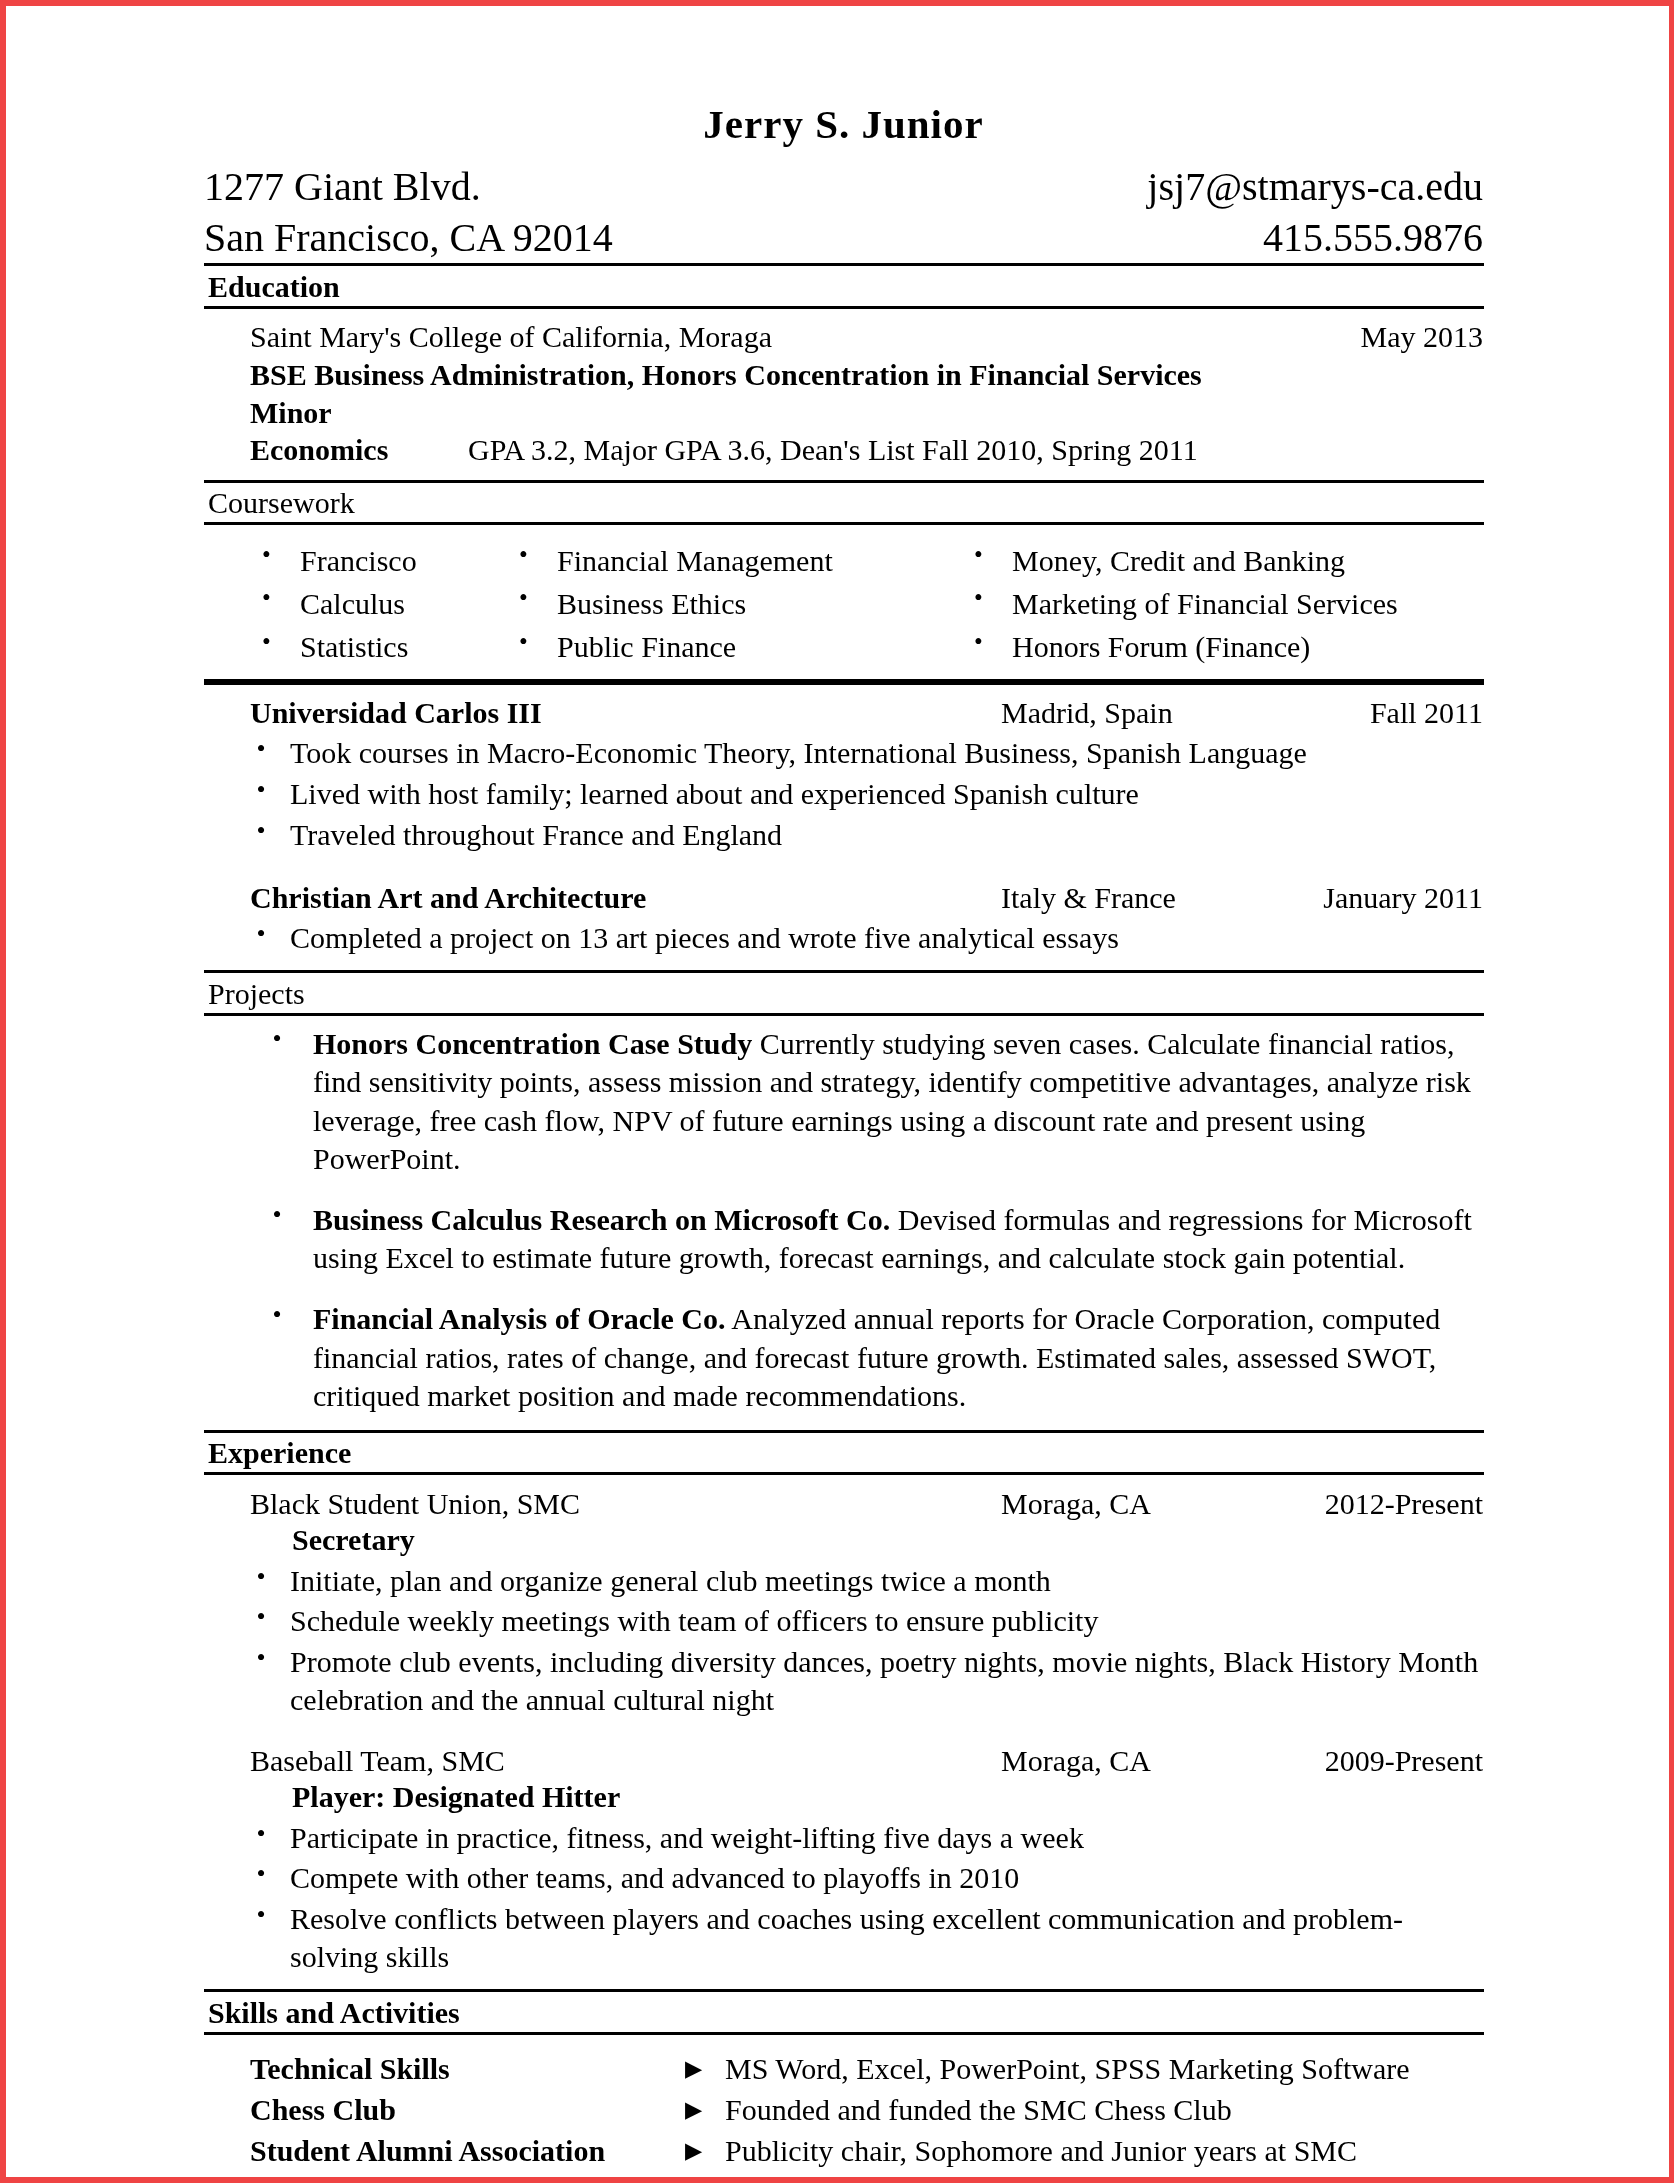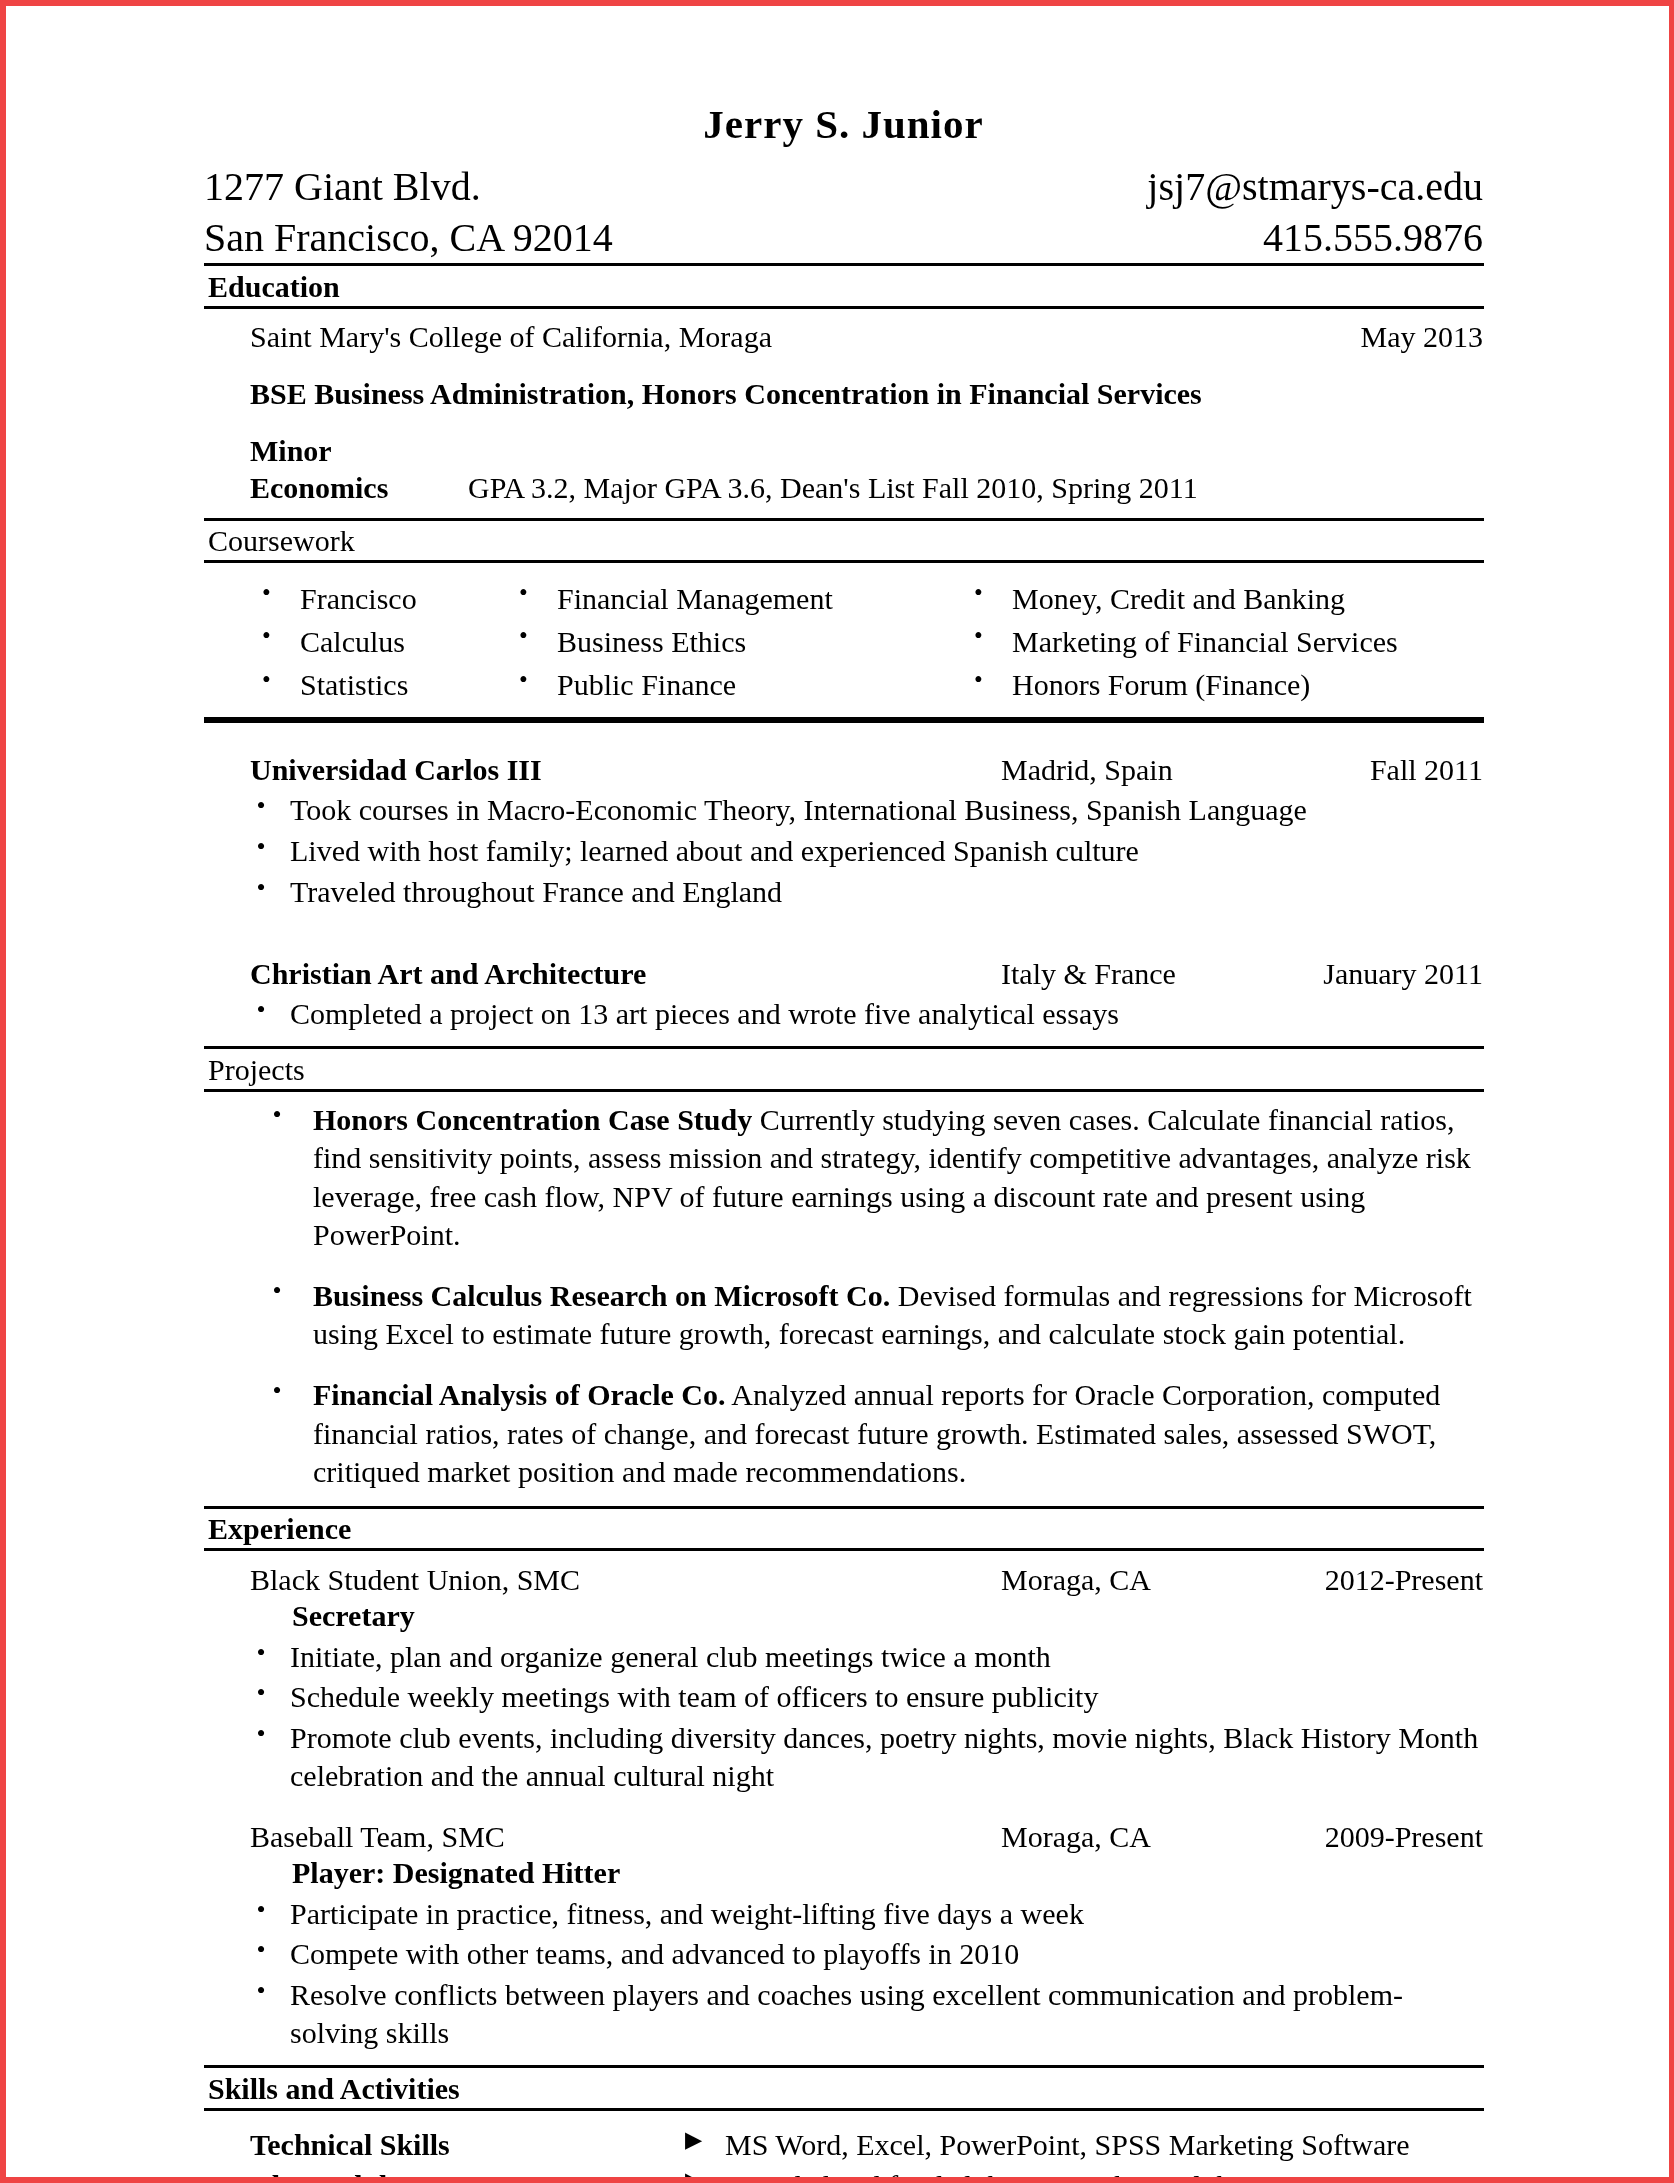--- a/index.html
+++ b/index.html
@@ -75,21 +75,21 @@
 
   
   .row {
     display: flex;
     align-items: flex-end;
     width: 1233px;
   }
   .row .grow { flex: 1 1 auto; }
   .row .mid  { width: 264px; text-align: left; flex: 0 0 auto; }
   .row .end  { width: 218px; text-align: right; flex: 0 0 auto; }
-  .b { font-weight: bold; margin-top: 19px; }
+  .b { font-weight: bold; }
 
   
   .courses {
     display: flex;
     padding-top: 4px;
   }
   .courses .col { flex: 0 0 auto; }
   .courses .col.c1 { width: 257px; }
   .courses .col.c2 { width: 455px; }
   .courses .col.c3 { width: 528px; }
@@ -153,21 +153,21 @@
   .job { margin-bottom: 22.4px; }
   .job:last-child { margin-bottom: 0; }
   .job-title { font-weight: bold; line-height: 1.22; margin-left: 42px; }
 
   .block-gap { height: 22.4px; }
 
   
   .skills { padding-top: 5.3px; }
   .skill-row {
     display: flex;
-    align-items: flex-start;
+    align-items: center;
     line-height: 1.36;
   }
   .skill-label {
     width: 435px;
     flex: 0 0 auto;
     font-weight: bold;
   }
   .skill-arrow {
     width: 40px;
     flex: 0 0 auto;

